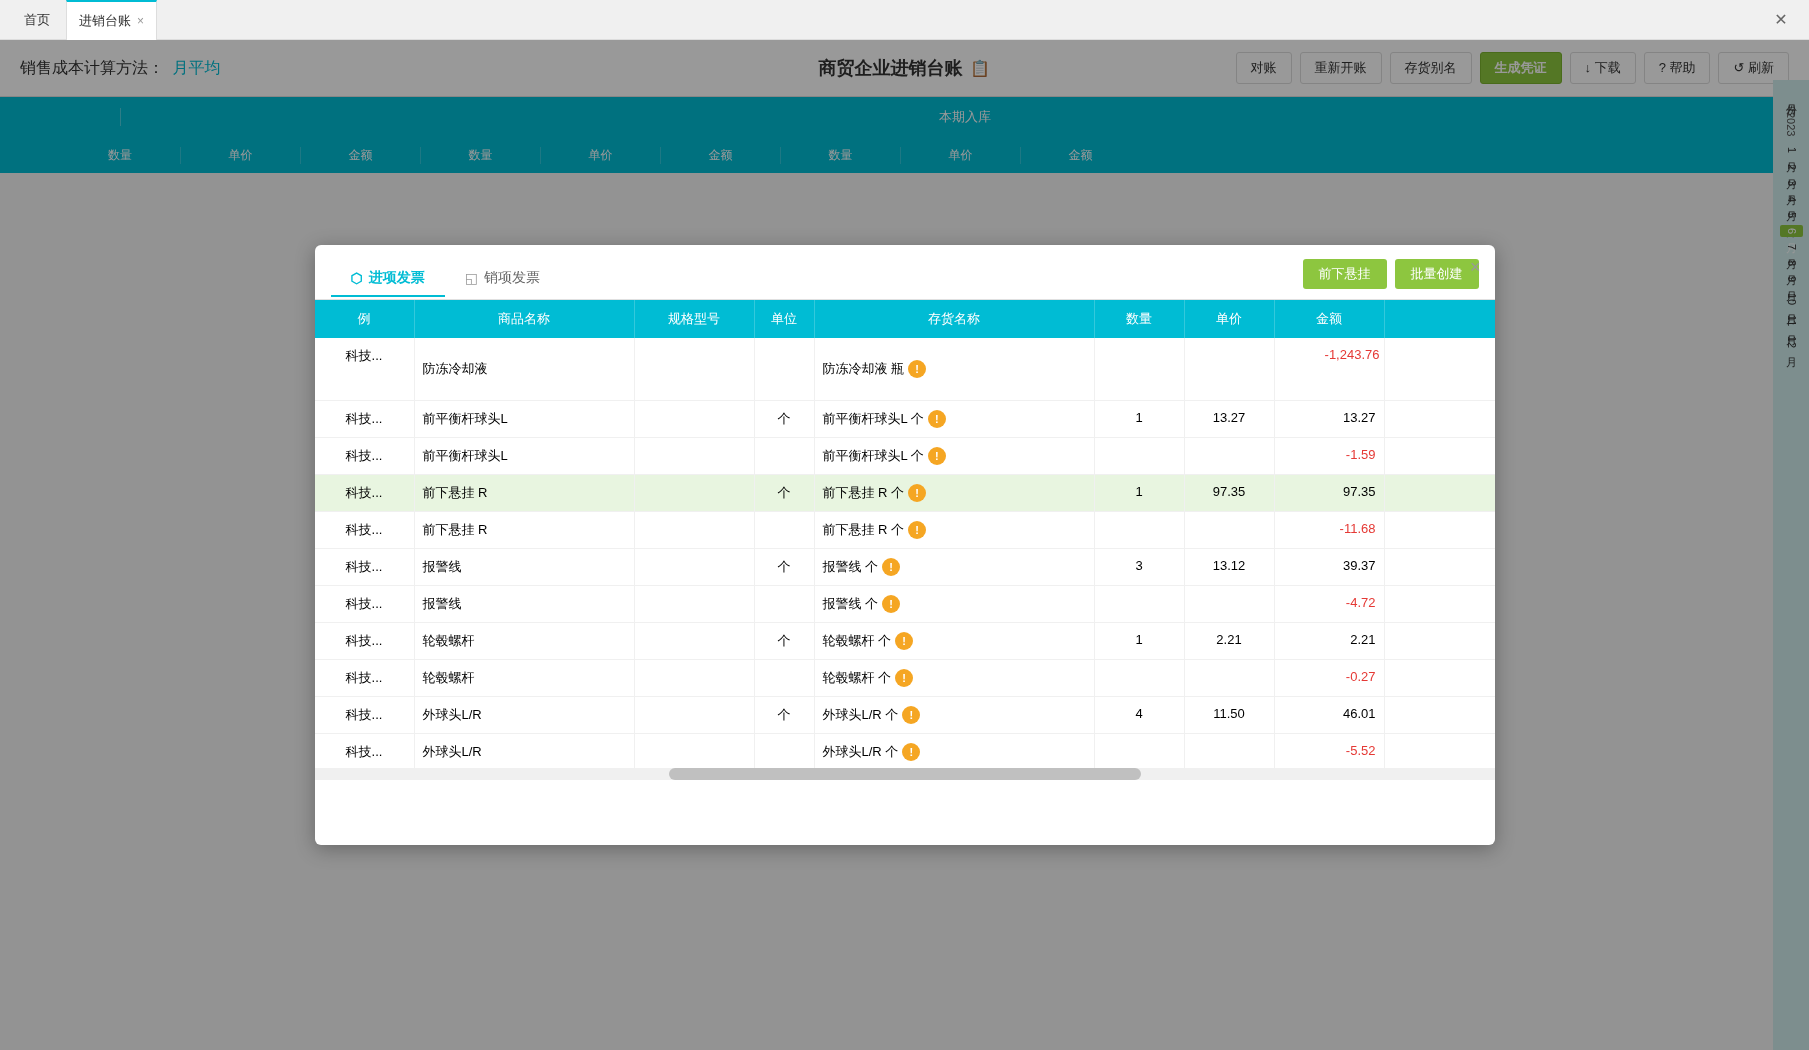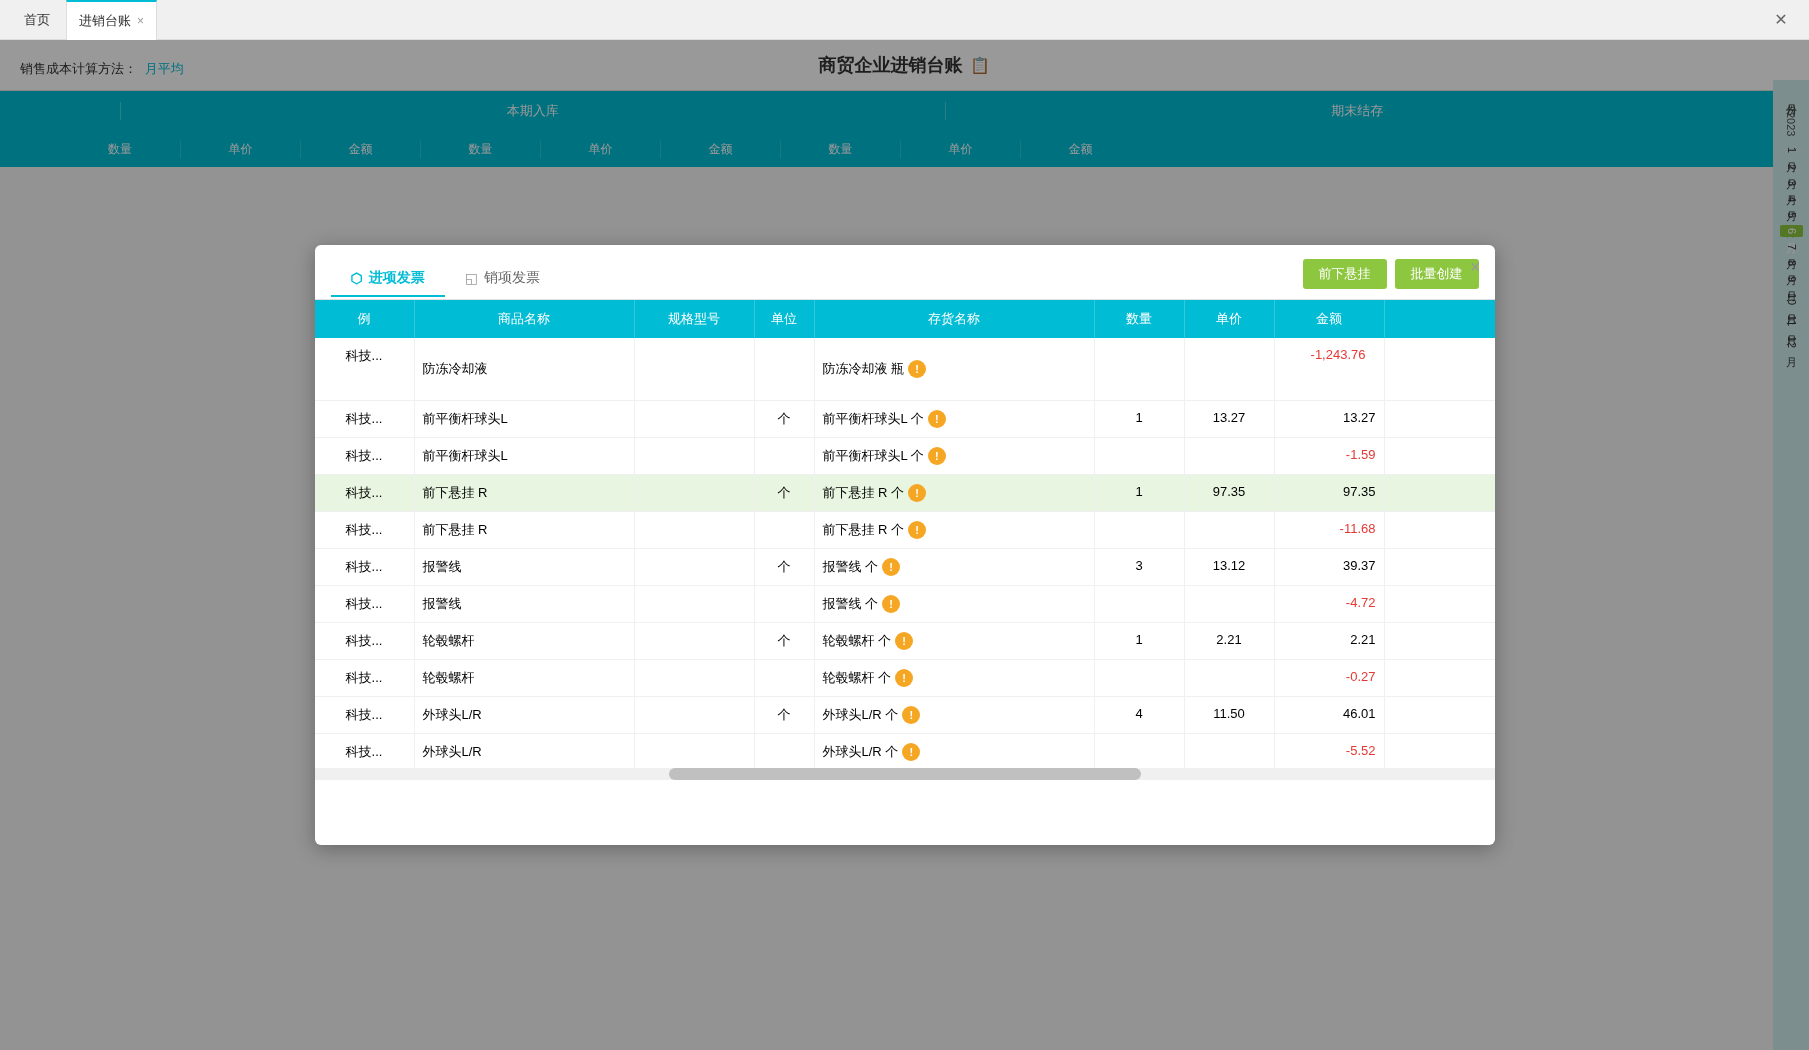--- a/index.html
+++ b/index.html
@@ -27,21 +27,21 @@
     
     .main-area {
       background: #f5f5f5; height: calc(1050px - 40px); position: relative;
     }
 
     
     .toolbar {
       background: #fff; padding: 12px 20px; display: flex; align-items: center;
       border-bottom: 1px solid #e0e0e0;
     }
-    .toolbar-left { font-size: 13px; color: #333; margin-top: 8px; }
+    .toolbar-left { font-size: 16px; color: #333; }
     .toolbar-title {
       position: absolute; left: 50%; transform: translateX(-50%);
       font-size: 18px; font-weight: bold; color: #333; display: flex; align-items: center; gap: 8px;
     }
     .toolbar-right { margin-left: auto; display: flex; gap: 8px; align-items: center; }
     .btn { padding: 6px 14px; border-radius: 3px; border: 1px solid #ddd; cursor: pointer; font-size: 13px; background: #fff; color: #333; }
     .btn-primary { background: #8dc63f; color: #fff; border-color: #7ab32e; font-weight: bold; }
     .btn-outline { background: #fff; border: 1px solid #ddd; color: #333; }
 
     
@@ -130,26 +130,34 @@
 
   <div class="toolbar" style="position:relative;">
     <div class="toolbar-left">
       <span>销售成本计算方法：</span>
       <span style="color:#00bcd4; margin-left:4px;">月平均</span>
     </div>
     <div class="toolbar-title">
       <span>商贸企业进销台账</span>
       <span style="font-size:16px; color:#00bcd4;">📋</span>
     </div>
+    <div class="toolbar-right">
+      <button class="btn btn-outline">对账</button>
+      <button class="btn btn-outline">重新开账</button>
+      <button class="btn btn-outline">存货别名</button>
+      <button class="btn btn-primary">生成凭证</button>
+      <button class="btn btn-outline">↓ 下载</button>
+      <button class="btn btn-outline">? 帮助</button>
+      <button class="btn btn-outline">↺ 刷新</button>
+    </div>
   </div>
 
   <div style="background:#00bcd4; color:#fff; display:flex; height:40px; align-items:center; padding-left:20px;">
     <div style="flex:0 0 100px; text-align:center; font-size:13px;"></div>
     <div style="flex:1; text-align:center; font-size:13px; border-left:1px solid rgba(255,255,255,0.3); padding:0 20px;">本期入库</div>
-    <div style="flex:1; text-align:center; font-size:13px; border-left:1px solid rgba(255,255,255,0.3); padding:0 20px; margin-right:40px;">期末结存</div>
   </div>
   <div style="background:#00bcd4; color:#fff; display:flex; height:36px; align-items:center; padding-left:20px;">
     <div style="flex:0 0 40px; text-align:center; font-size:12px;"></div>
     <div style="flex:0 0 120px; text-align:center; font-size:12px;">数量</div>
     <div style="flex:0 0 120px; text-align:center; font-size:12px; border-left:1px solid rgba(255,255,255,0.2);">单价</div>
     <div style="flex:0 0 120px; text-align:center; font-size:12px; border-left:1px solid rgba(255,255,255,0.2);">金额</div>
     <div style="flex:0 0 120px; text-align:center; font-size:12px; border-left:1px solid rgba(255,255,255,0.2);">数量</div>
     <div style="flex:0 0 120px; text-align:center; font-size:12px; border-left:1px solid rgba(255,255,255,0.2);">单价</div>
     <div style="flex:0 0 120px; text-align:center; font-size:12px; border-left:1px solid rgba(255,255,255,0.2);">金额</div>
     <div style="flex:0 0 120px; text-align:center; font-size:12px; border-left:1px solid rgba(255,255,255,0.2);">数量</div>
@@ -213,21 +221,21 @@
               <div style="padding: 9px 8px; text-align: center; border-right: 1px solid rgb(240, 240, 240); overflow: hidden; text-overflow: ellipsis; white-space: nowrap;">科技...</div>
               <div style="padding: 22px 8px; text-align: left; border-right: 1px solid rgb(240, 240, 240); overflow: hidden; text-overflow: ellipsis; white-space: nowrap;">防冻冷却液</div>
               <div style="padding: 9px 8px; text-align: center; border-right: 1px solid rgb(240, 240, 240); overflow: hidden; text-overflow: ellipsis; white-space: nowrap;"></div>
               <div style="padding: 9px 8px; text-align: center; border-right: 1px solid rgb(240, 240, 240); overflow: hidden; text-overflow: ellipsis; white-space: nowrap;"></div>
               <div style="padding: 9px 8px; text-align: left; border-right: 1px solid rgb(240, 240, 240); overflow: hidden; text-overflow: ellipsis; white-space: nowrap; display: flex; align-items: center; gap: 4px;">
                 <span>防冻冷却液 瓶</span>
                 <span class="warning-icon">!</span>
               </div>
               <div style="padding: 9px 8px; text-align: center; border-right: 1px solid rgb(240, 240, 240); overflow: hidden; text-overflow: ellipsis; white-space: nowrap;"></div>
               <div style="padding: 9px 8px; text-align: center; border-right: 1px solid rgb(240, 240, 240); overflow: hidden; text-overflow: ellipsis; white-space: nowrap;"></div>
-              <div style="padding: 9px 18px; border-right: 1px solid rgb(240, 240, 240); overflow: hidden; text-overflow: ellipsis; white-space: nowrap; color: rgb(229, 57, 53);">-1,243.76</div>
+              <div style="padding: 9px 4px; border-right: 1px solid rgb(240, 240, 240); overflow: hidden; text-overflow: ellipsis; white-space: nowrap; color: rgb(229, 57, 53);">-1,243.76</div>
             </div>
             <div class="mt-row">
               <div style="padding: 9px 8px; text-align: center; border-right: 1px solid rgb(240, 240, 240); overflow: hidden; text-overflow: ellipsis; white-space: nowrap;">科技...</div>
               <div style="padding: 9px 8px; text-align: left; border-right: 1px solid rgb(240, 240, 240); overflow: hidden; text-overflow: ellipsis; white-space: nowrap;">前平衡杆球头L</div>
               <div style="padding: 9px 8px; text-align: center; border-right: 1px solid rgb(240, 240, 240); overflow: hidden; text-overflow: ellipsis; white-space: nowrap;"></div>
               <div style="padding: 9px 8px; text-align: center; border-right: 1px solid rgb(240, 240, 240); overflow: hidden; text-overflow: ellipsis; white-space: nowrap;">个</div>
               <div style="padding: 9px 8px; text-align: left; border-right: 1px solid rgb(240, 240, 240); overflow: hidden; text-overflow: ellipsis; white-space: nowrap; display: flex; align-items: center; gap: 4px;">
                 <span>前平衡杆球头L 个</span>
                 <span class="warning-icon">!</span>
               </div>

